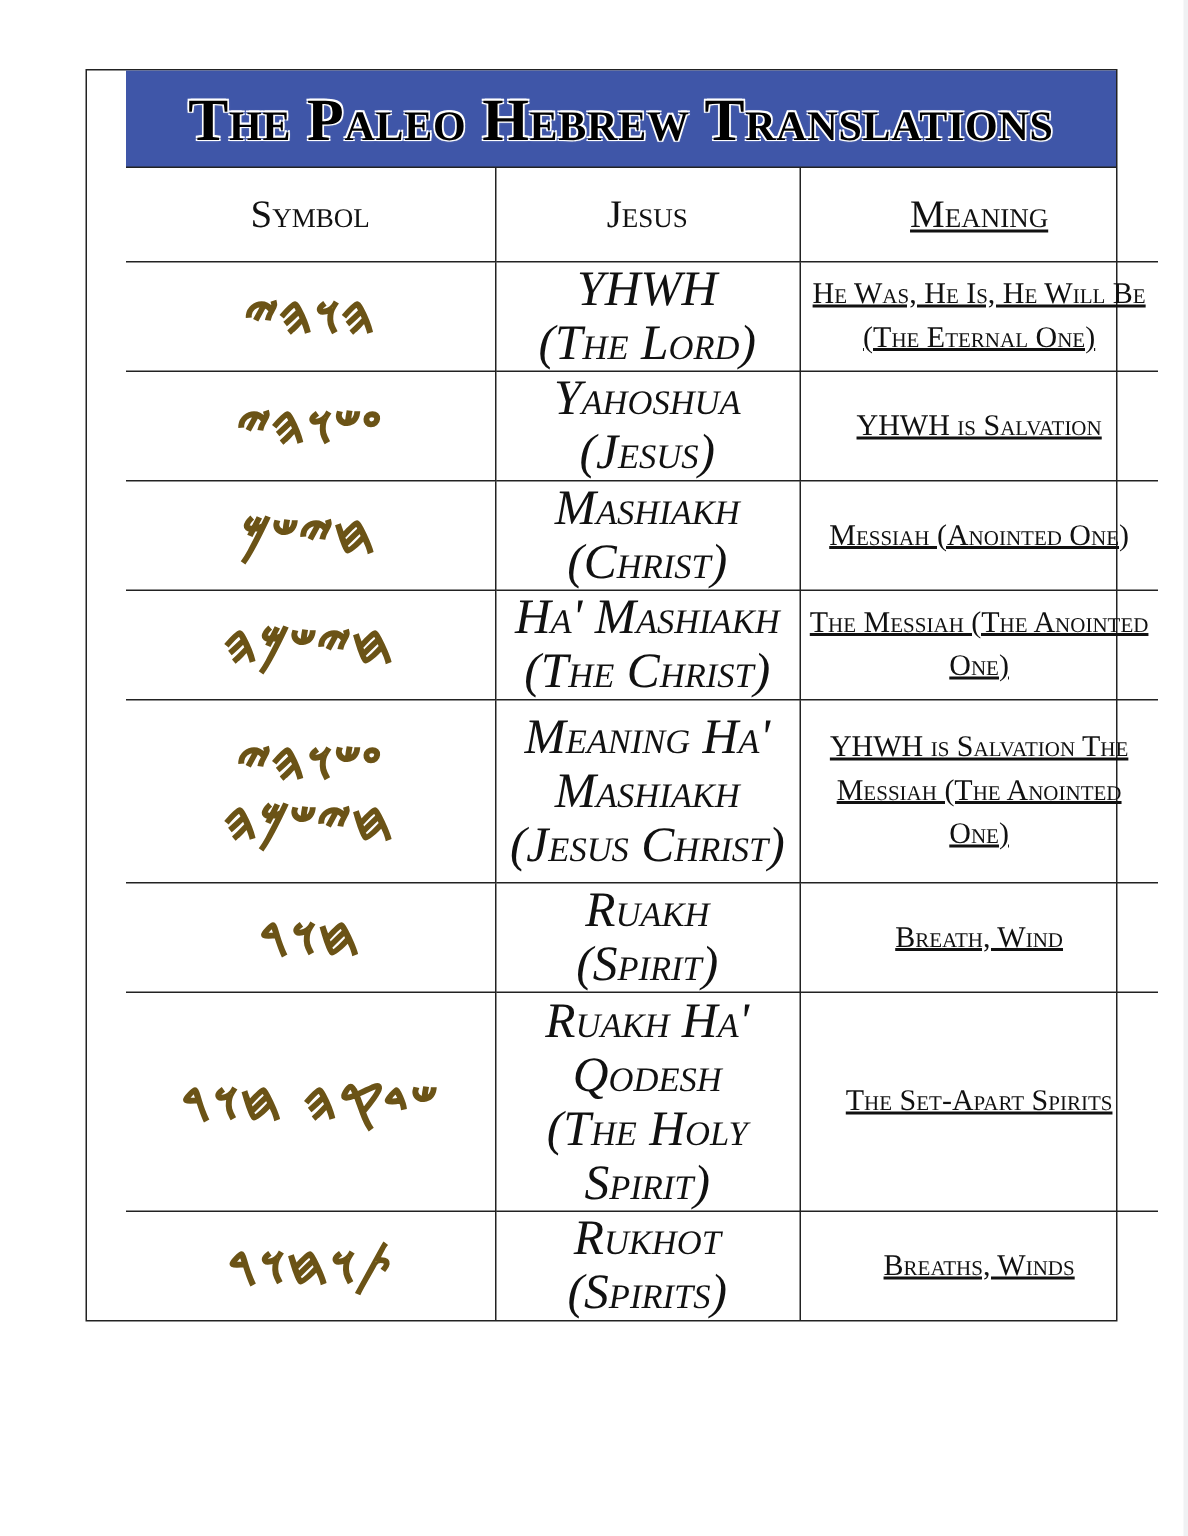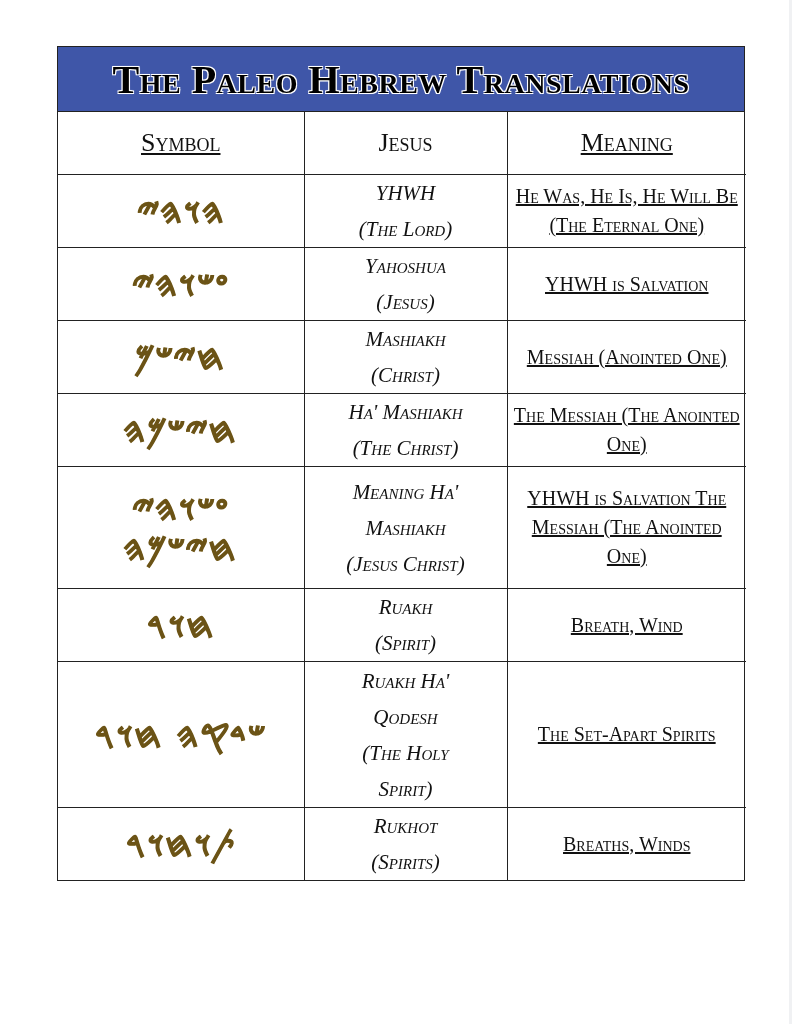--- a/index.html
+++ b/index.html
@@ -3,40 +3,40 @@
 <meta charset="utf-8">
 <style>
   html, body { margin: 0; padding: 0; }
   body {
     width: 792px; height: 1024px; background: #ffffff; position: relative; overflow: hidden;
     font-family: "Liberation Serif", "DejaVu Serif", serif; color: #111;
   }
   .right-edge { position: absolute; top: 0; right: 0; width: 3px; height: 1024px; background: #f0f1f3; }
   .sheet {
     position: absolute; left: 57px; top: 46px; width: 688px;
-    border: 1.5px solid #222; box-sizing: border-box;
+    border: 1.5px solid #222; box-sizing: border-box; padding-left: 26px;
   }
   .banner {
     height: 64px; background: #3f56a8; display: flex; align-items: center; justify-content: center;
     border-bottom: 1.5px solid #222;
   }
   .banner-title {
     font-size: 40px; font-variant: small-caps; letter-spacing: 0.5px; color: #000;
     text-shadow: 0 0 2px #fff, 1px 1px 0 #fff, -1px -1px 0 #fff, 1px -1px 0 #fff, -1px 1px 0 #fff;
     white-space: nowrap; font-weight: bold;
   }
   table { border-collapse: collapse; width: 100%; table-layout: fixed; }
   td, th { border: 1.2px solid #222; text-align: center; vertical-align: middle; padding: 0 4px; }
   tr:first-child th { border-top: none; }
-  tr td:first-child, tr th:first-child { border-left: none; text-decoration: underline; }
+  tr td:first-child, tr th:first-child { border-left: none; }
   tr td:last-child, tr th:last-child { border-right: none; text-decoration: underline; }
   tr:last-child td { border-bottom: none; }
   col.c1 { width: 246px; } col.c2 { width: 203px; } col.c3 { width: 239px; }
   th { font-weight: normal; font-size: 26px; font-variant: small-caps; height: 62px; }
-  .name { font-style: italic; font-variant: small-caps; font-size: 21px; line-height: 36px; }
+  .name { font-style: italic; font-variant: small-caps; font-size: 33px; line-height: 36px; }
   .meaning { font-variant: small-caps; font-size: 20px; line-height: 29px; }
   .symbol { position: relative; }
   .glyphs {
     font-family: "DejaVu Sans", sans-serif; font-weight: bold; color: #d4b02e;
     -webkit-text-stroke: 1px #6b5316; font-size: 34px; letter-spacing: 1px; line-height: 40px;
     white-space: nowrap; display: inline-block; transform: skewX(-6deg);
   }
 </style>
 </head>
 <body>

